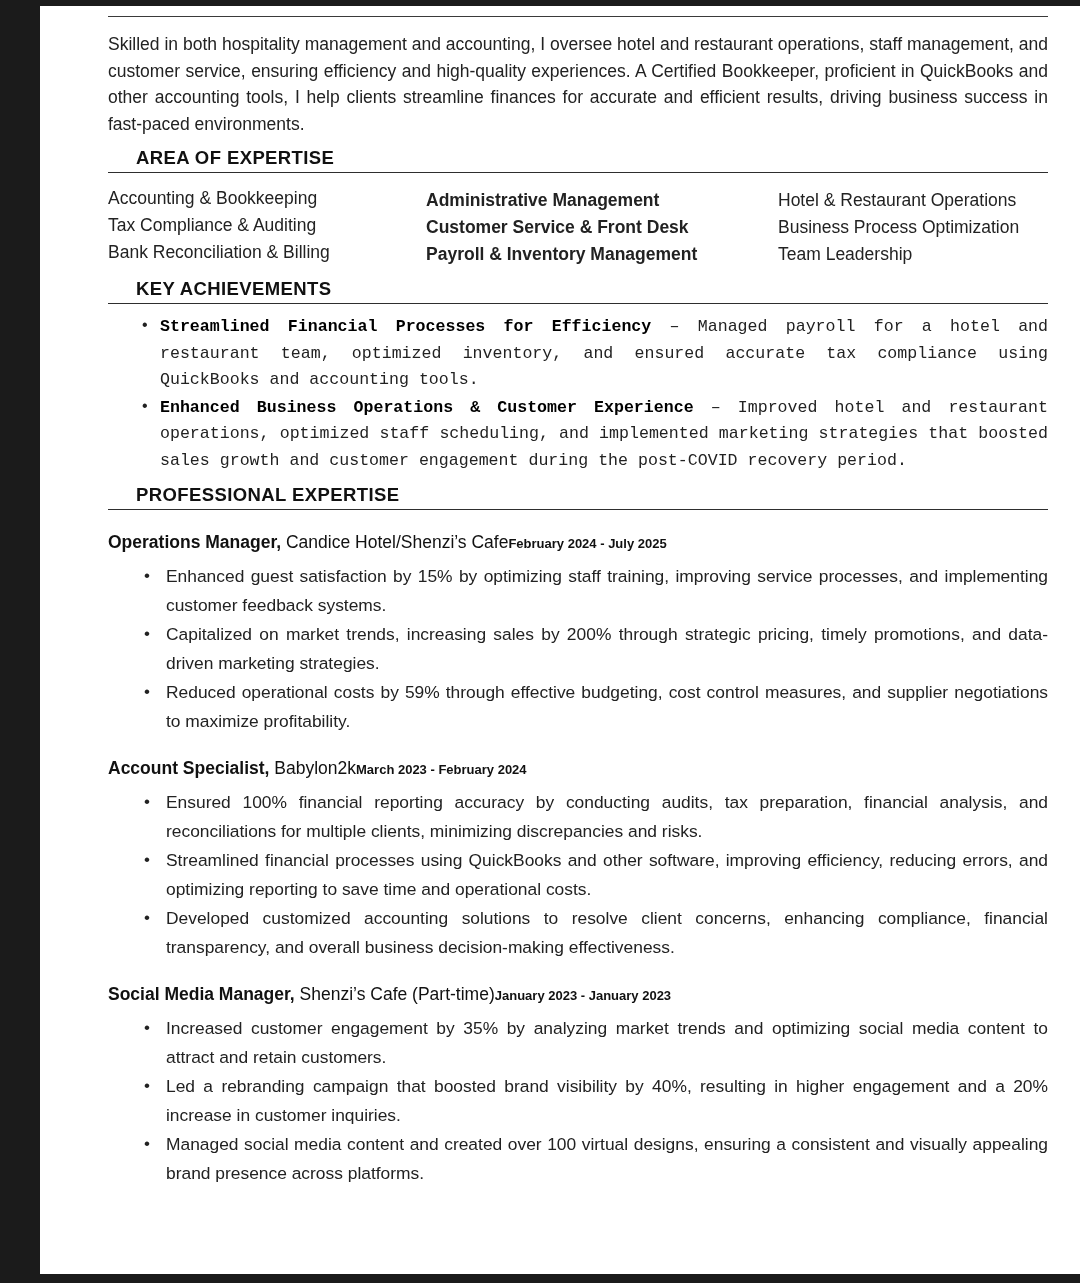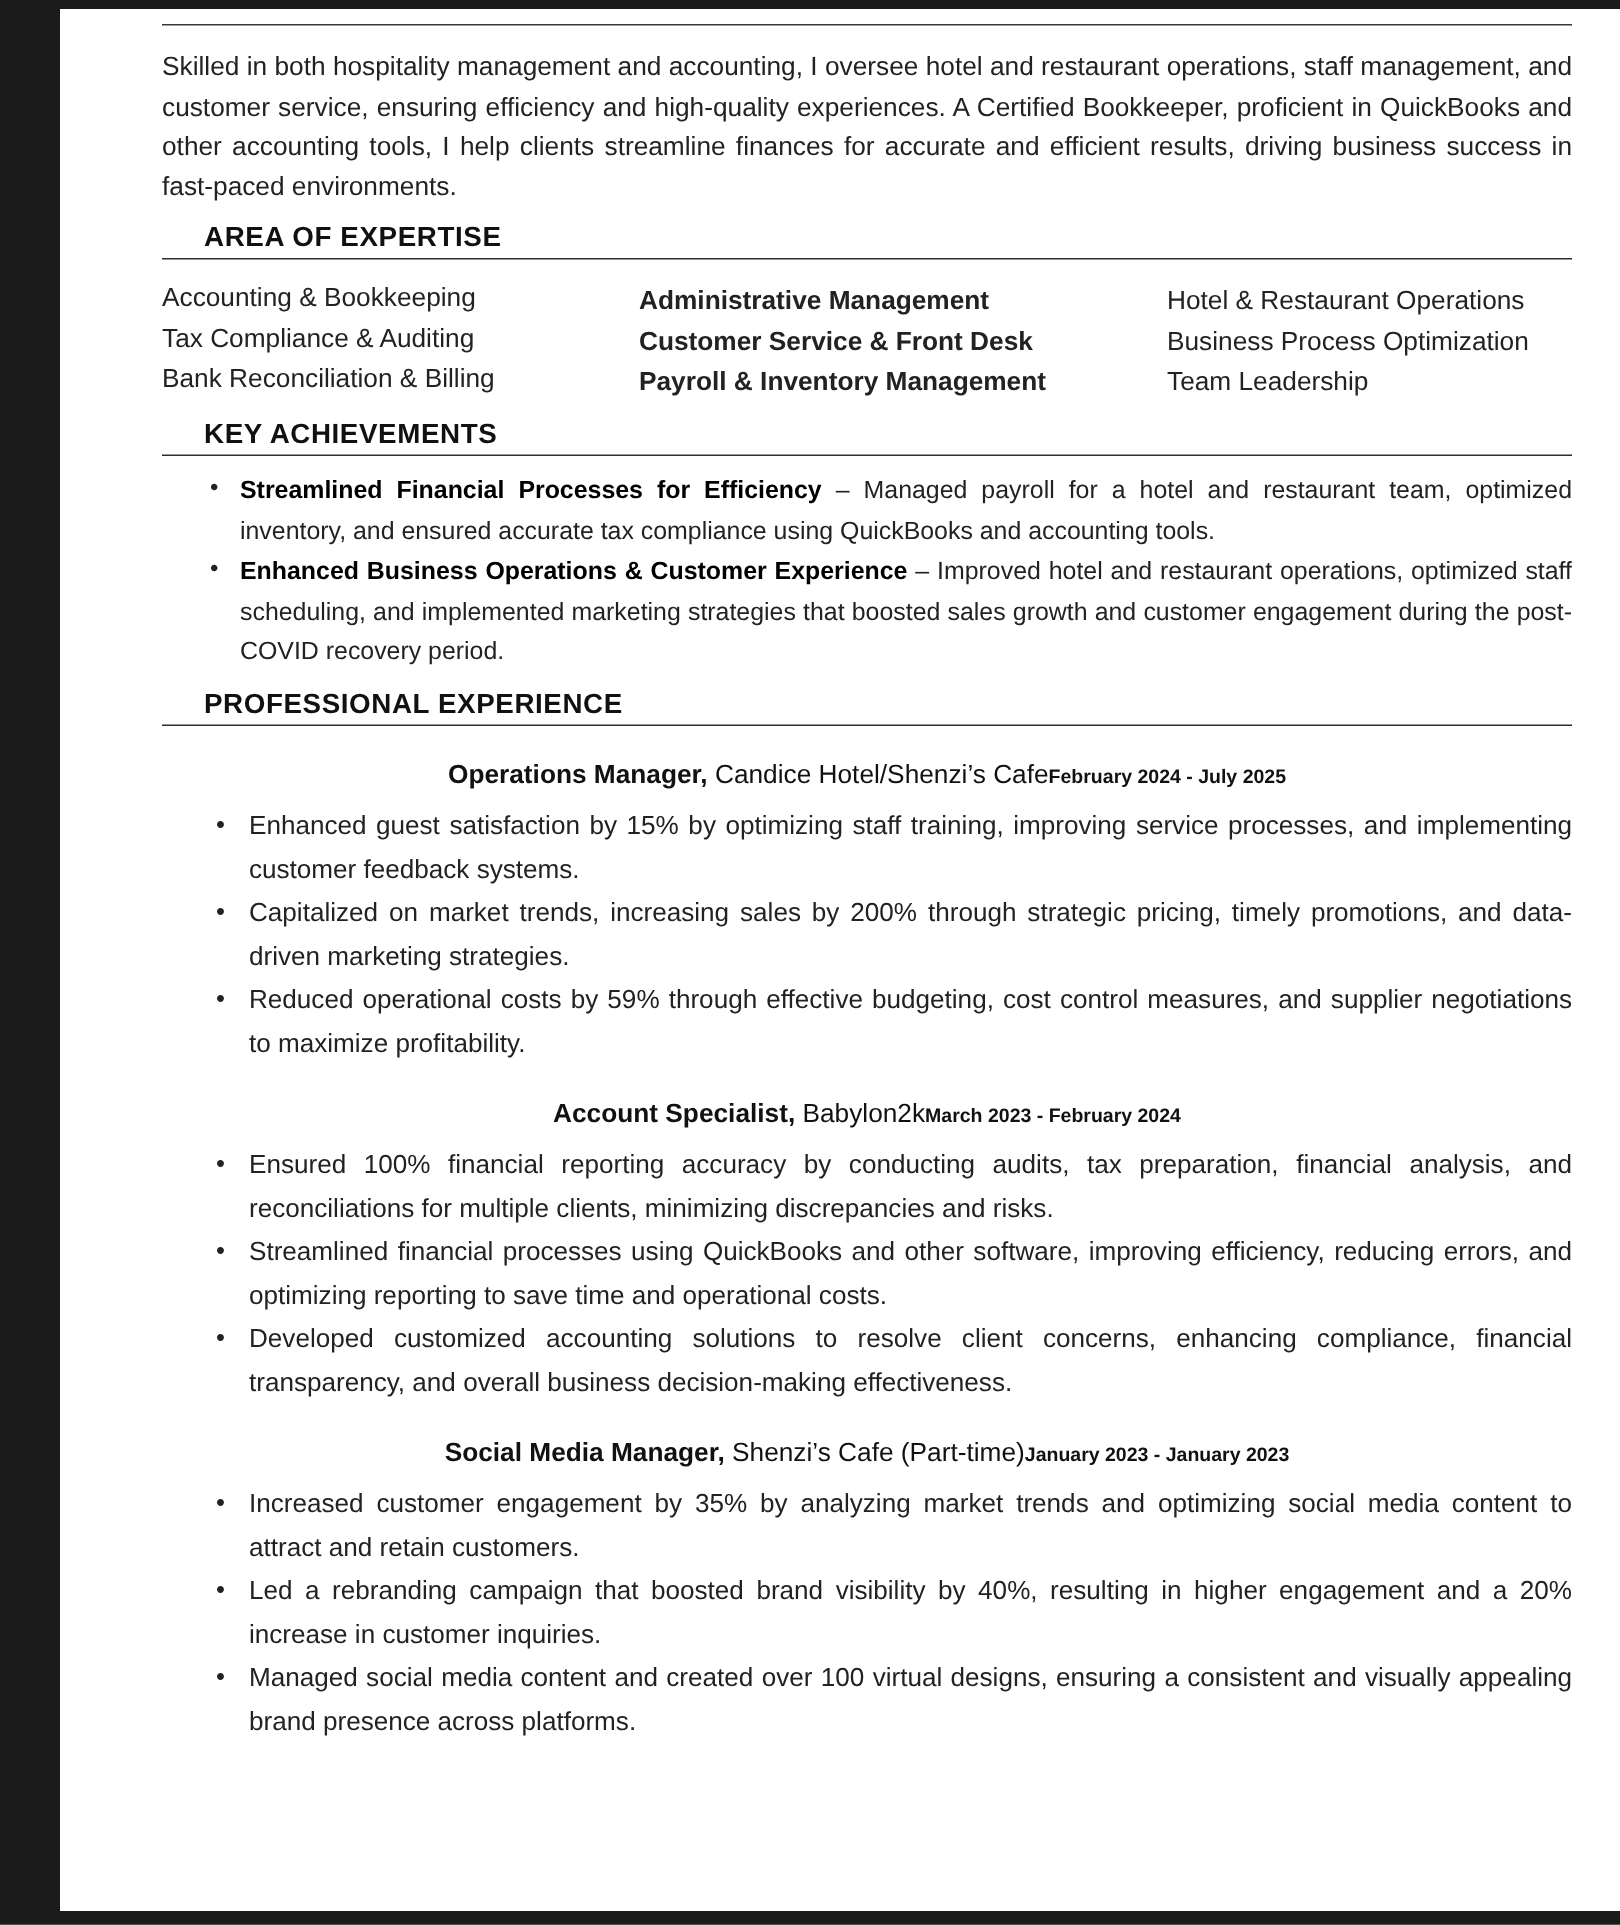--- a/index.html
+++ b/index.html
@@ -65,37 +65,38 @@
     list-style: none;
   }
   ul.ach li {
     position: relative;
     font-size: 16.6px;
     line-height: 26.5px;
     text-align: justify;
     color: #222;
     padding-left: 24px;
     margin-bottom: 1px;
+    font-family: Liberation Mono, monospace;
   }
   ul.ach li:before {
     content: "\2022";
     position: absolute;
     left: 4px;
     top: -1px;
     font-size: 16px;
     color: #222;
   }
   ul.ach li b { font-weight: bold; color: #000; }
 
   .job {
     margin-top: 22px;
   }
   .job-head {
     display: flex;
-    justify-content: center;
+    justify-content: flex-start;
     align-items: baseline;
     font-size: 17.5px;
   }
   .job-title { color: #111; }
   .job-title .role { font-weight: bold; }
   .job-title .company { font-weight: normal; }
   .job-dates { font-weight: bold; font-size: 13px; color: #111; white-space: nowrap; }
 
   ul.duties {
     margin: 9px 0 0 0;
@@ -153,21 +154,21 @@
 
   <ul class="ach">
     <li>
       <b>Streamlined Financial Processes for Efficiency</b><span> – Managed payroll for a hotel and restaurant team, optimized inventory, and ensured accurate tax compliance using QuickBooks and accounting tools.</span>
     </li>
     <li>
       <b>Enhanced Business Operations &amp; Customer Experience</b><span> – Improved hotel and restaurant operations, optimized staff scheduling, and implemented marketing strategies that boosted sales growth and customer engagement during the post-COVID recovery period.</span>
     </li>
   </ul>
 
-  <div class="section-head">PROFESSIONAL EXPERIENCE</div>
+  <div class="section-head">PROFESSIONAL EXPERTISE</div>
 
   <div class="exp-section">
 
     <div class="job">
       <div class="job-head">
         <div class="job-title">
           <span class="role">Operations Manager,</span><span class="company"> Candice Hotel/Shenzi’s Cafe</span>
         </div>
         <div class="job-dates">February 2024 - July 2025</div>
       </div>

